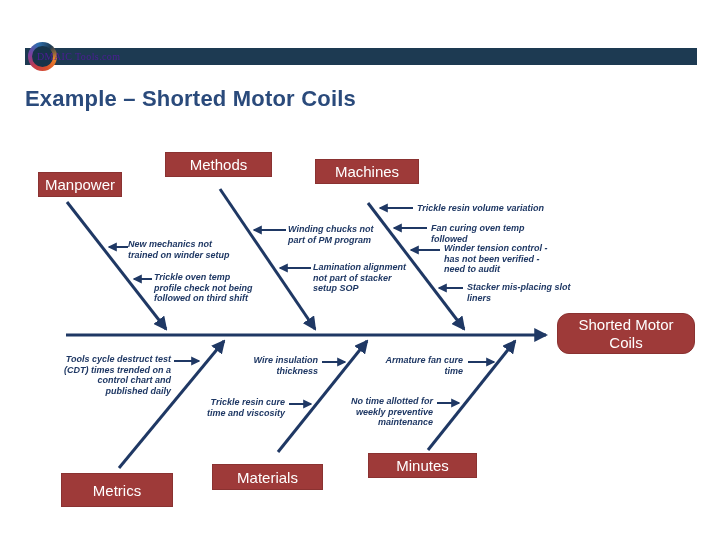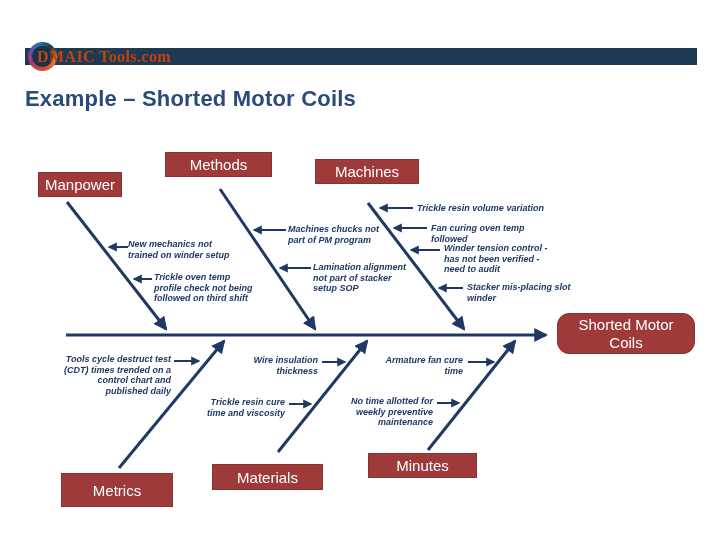--- a/index.html
+++ b/index.html
@@ -6,22 +6,22 @@
   #slide {
     position:relative; width:720px; height:540px; background:#ffffff;
     font-family:"Liberation Sans", sans-serif; overflow:hidden;
   }
   
   .header-bar { position:absolute; left:25px; top:48px; width:672px; height:17px; background:#1d3a52; }
   .logo { position:absolute; left:28px; top:42px; height:29px; display:flex; align-items:center; cursor:pointer; }
   .logo-ring { position:absolute; left:0; top:0; width:29px; height:29px; border-radius:50%;
     background:conic-gradient(from 220deg,#c23b4b,#7b3fa0,#2e6fae,#1d3a52,#e8872a,#d94f2b,#c23b4b); }
   .logo-ring::after { content:""; position:absolute; inset:4px; border-radius:50%; background:#17334a; }
-  .logo-text { position:relative; margin-left:9px; color:#c2410c; font-family:"Liberation Serif", serif;
-    font-weight:bold; font-size:16px; letter-spacing:0.4px; white-space:nowrap; }
+  .logo-text { position:relative; margin-left:9px; color:#4c1d95; font-family:"Liberation Serif", serif;
+    font-weight:normal; font-size:10px; letter-spacing:0.4px; white-space:nowrap; }
   
   .page-title { position:absolute; left:25px; top:86px; font-size:22px; font-weight:bold;
     color:#2a4a7b; letter-spacing:0.2px; }
   
   svg.bones { position:absolute; left:0; top:0; }
   
   .cat-box { position:absolute; background:#9e3a39; border:1px solid #8a3231; color:#ffffff;
     font-weight:normal; font-size:15px; display:flex; align-items:center; justify-content:center;
     text-align:center; white-space:pre-line; line-height:17px; box-sizing:border-box; }
   .effect-box { font-size:15px; line-height:18px;border-radius:12px; }
@@ -86,33 +86,33 @@
   <div class="cat-box" style="left:368px;top:453px;width:109px;height:25px">Minutes</div>
   <div class="cat-box effect-box" style="left:557px;top:313px;width:138px;height:41px">Shorted Motor
 Coils</div>
 
   <div class="cause" style="left:128px;top:239px;width:125px">New mechanics not
 trained on winder setup</div>
   <div class="cause" style="left:154px;top:272px;width:115px">Trickle oven temp
 profile check not being
 followed on third shift</div>
 
-  <div class="cause" style="left:288px;top:224px;width:100px">Machines chucks not
+  <div class="cause" style="left:288px;top:224px;width:100px">Winding chucks not
 part of PM program</div>
   <div class="cause" style="left:313px;top:262px;width:110px">Lamination alignment
 not part of stacker
 setup SOP</div>
 
   <div class="cause" style="left:417px;top:203px;width:135px">Trickle resin volume variation</div>
   <div class="cause" style="left:431px;top:223px;width:130px">Fan curing oven temp followed</div>
   <div class="cause" style="left:444px;top:243px;width:115px">Winder tension control -
 has not been verified -
 need to audit</div>
   <div class="cause" style="left:467px;top:282px;width:112px">Stacker mis-placing slot
-winder</div>
+liners</div>
 
   <div class="cause r" style="left:45px;top:354px;width:126px">Tools cycle destruct test
 (CDT) times trended on a
 control chart and
 published daily</div>
 
   <div class="cause r" style="left:238px;top:355px;width:80px">Wire insulation
 thickness</div>
   <div class="cause r" style="left:185px;top:397px;width:100px">Trickle resin cure
 time and viscosity</div>

